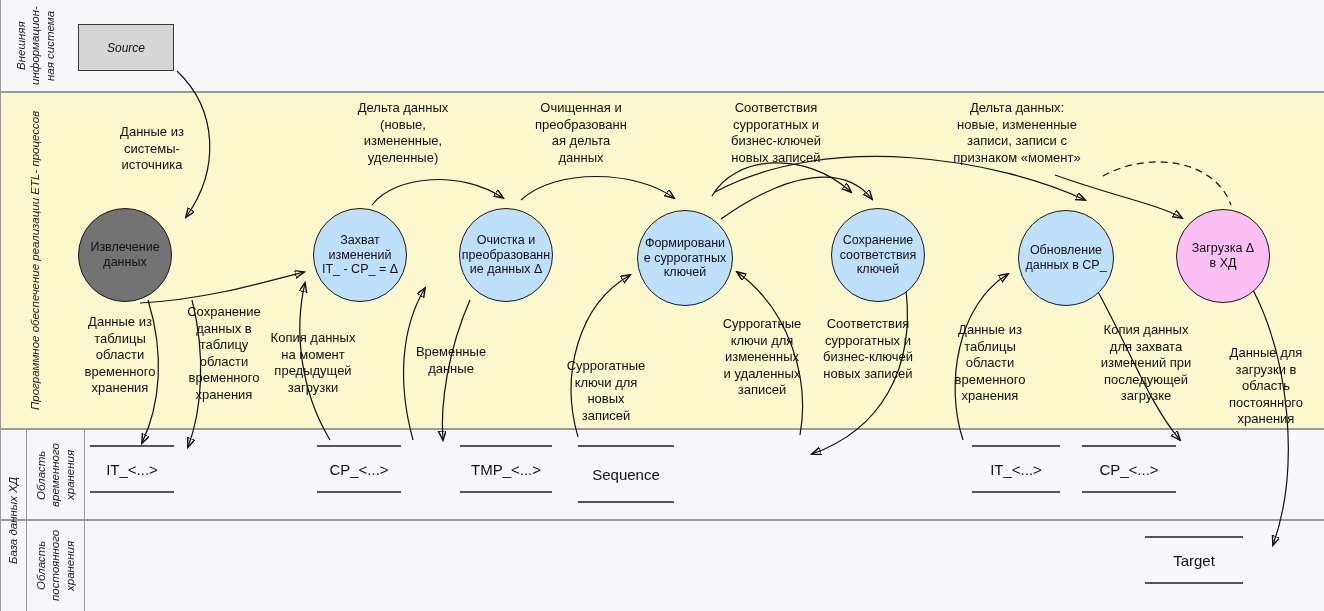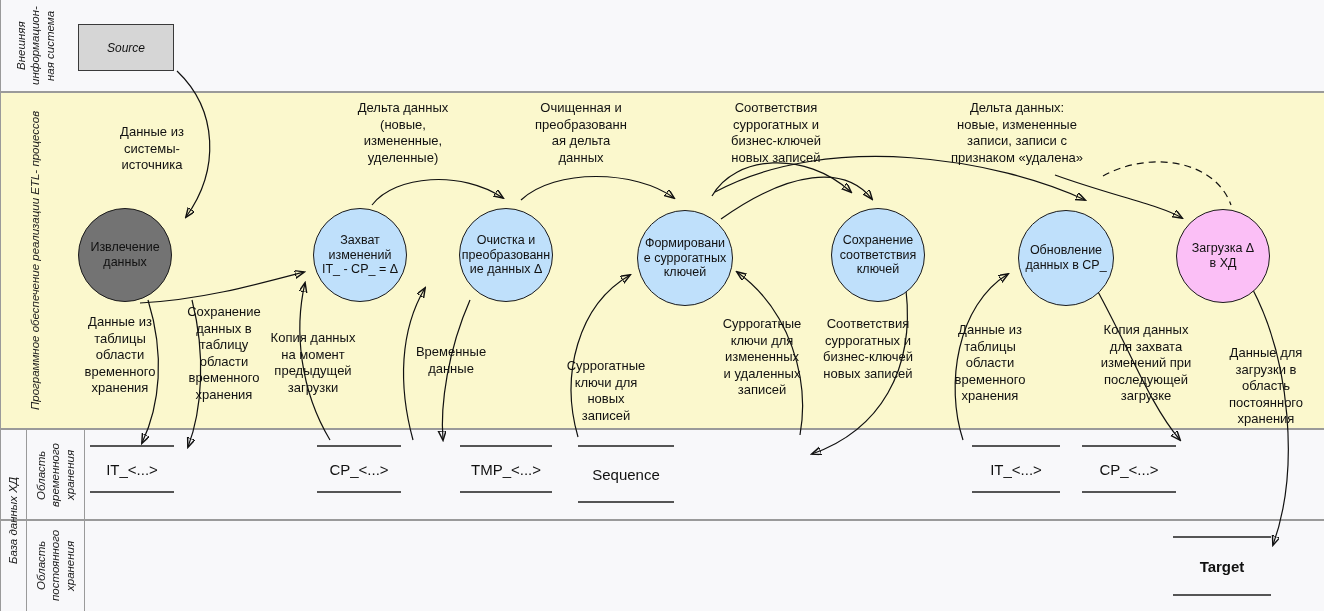--- a/index.html
+++ b/index.html
@@ -252,21 +252,21 @@
   <div class="store" style="left:578px; top:445px; width:96px; height:58px;">
     <span>Sequence</span>
   </div>
   <div class="store" style="left:972px; top:445px; width:88px; height:48px;">
     <span>IT_&lt;...&gt;</span>
   </div>
   <div class="store" style="left:1082px; top:445px; width:94px; height:48px;">
     <span>CP_&lt;...&gt;</span>
   </div>
 
-  <div class="store" style="left:1173px; top:536px; width:98px; height:60px;font-weight:bold;">
+  <div class="store" style="left:1145px; top:536px; width:98px; height:48px;">
     <span>Target</span>
   </div>
 
   <div class="note" style="left:96px; top:124px; width:112px;">Данные из
 системы-
 источника</div>
 
   <div class="note" style="left:330px; top:100px; width:146px;">Дельта данных
 (новые,
 измененные,
@@ -278,21 +278,21 @@
 данных</div>
 
   <div class="note" style="left:712px; top:100px; width:128px;">Соответствия
 суррогатных и
 бизнес-ключей
 новых записей</div>
 
   <div class="note" style="left:932px; top:100px; width:170px;">Дельта данных:
 новые, измененные
 записи, записи с
-признаком «удалена»</div>
+признаком «момент»</div>
 
   <div class="note" style="left:74px; top:314px; width:92px;">Данные из
 таблицы
 области
 временного
 хранения</div>
 
   <div class="note" style="left:182px; top:304px; width:84px;">Сохранение
 данных в
 таблицу

